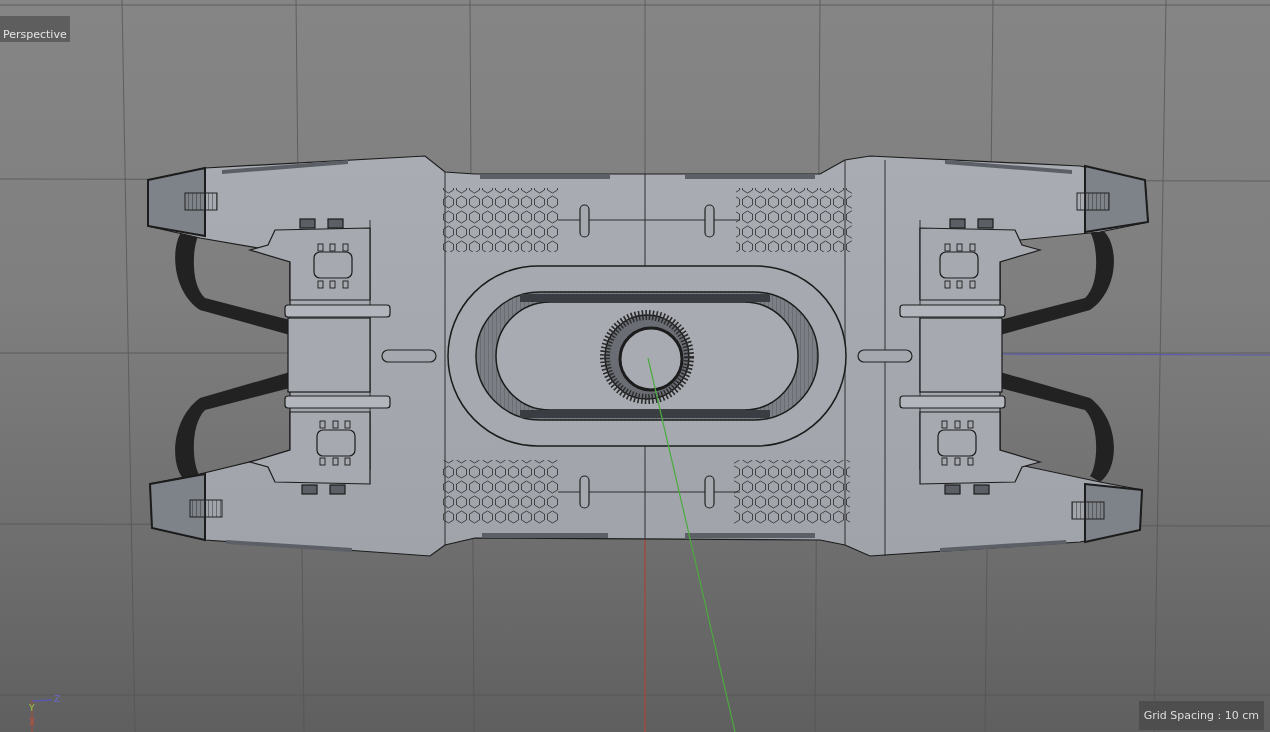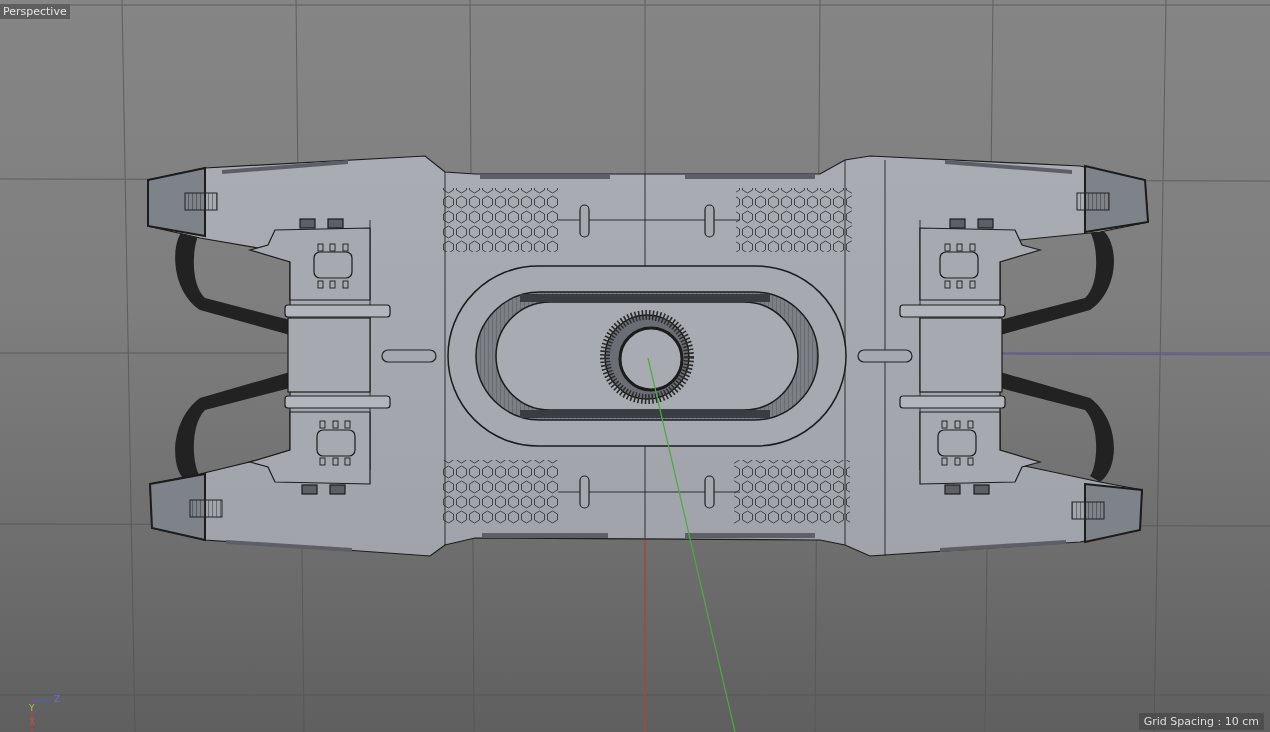--- a/index.html
+++ b/index.html
@@ -1,23 +1,23 @@
 <!DOCTYPE html>
 <html><head>
 <meta charset="utf-8">
 <style>
   html, body { margin:0; padding:0; }
   body { width:1270px; height:732px; overflow:hidden; background:#777; font-family:"DejaVu Sans", sans-serif; }
   #viewport { position:relative; width:1270px; height:732px; overflow:hidden;
     background: linear-gradient(to bottom, #858585 0%, #7f7f7f 40%, #6e6e6e 75%, #5f5f5f 100%); }
   #scene { position:absolute; left:0; top:0; }
-  .vp-label { position:absolute; left:0; top:4px; background:#5e5e5e; color:#e4e4e4;
-    font-size:11px; line-height:13px; padding:1px 3px 1px 3px; font-family:"DejaVu Sans", sans-serif; }
+  .vp-label { position:absolute; left:0; top:16px; background:#5e5e5e; color:#e4e4e4;
+    font-size:11px; line-height:13px; padding:12px 3px 1px 3px; font-family:"DejaVu Sans", sans-serif; }
   .grid-label { position:absolute; right:6px; bottom:2px; background:#4e4e4e; color:#dcdcdc;
-    font-size:11px; line-height:13px; padding:2px 5px; font-family:"DejaVu Sans", sans-serif; }
+    font-size:11px; line-height:13px; padding:8px 5px; font-family:"DejaVu Sans", sans-serif; }
   .axis-gizmo { position:absolute; left:24px; top:692px; width:40px; height:40px; }
   .axis-gizmo span { position:absolute; font-size:9px; line-height:9px; font-family:"DejaVu Sans", sans-serif; }
 </style>
 </head>
 <body>
 
 <div id="viewport">
 
   <svg id="scene" width="1270" height="732" viewBox="0 0 1270 732">
     <defs>

